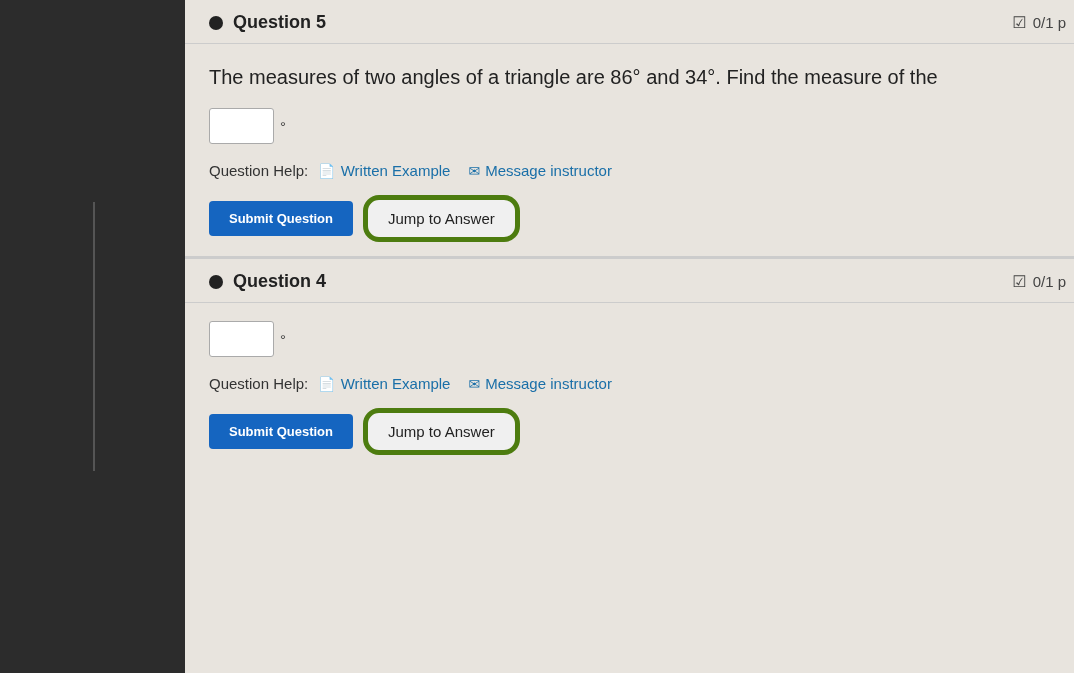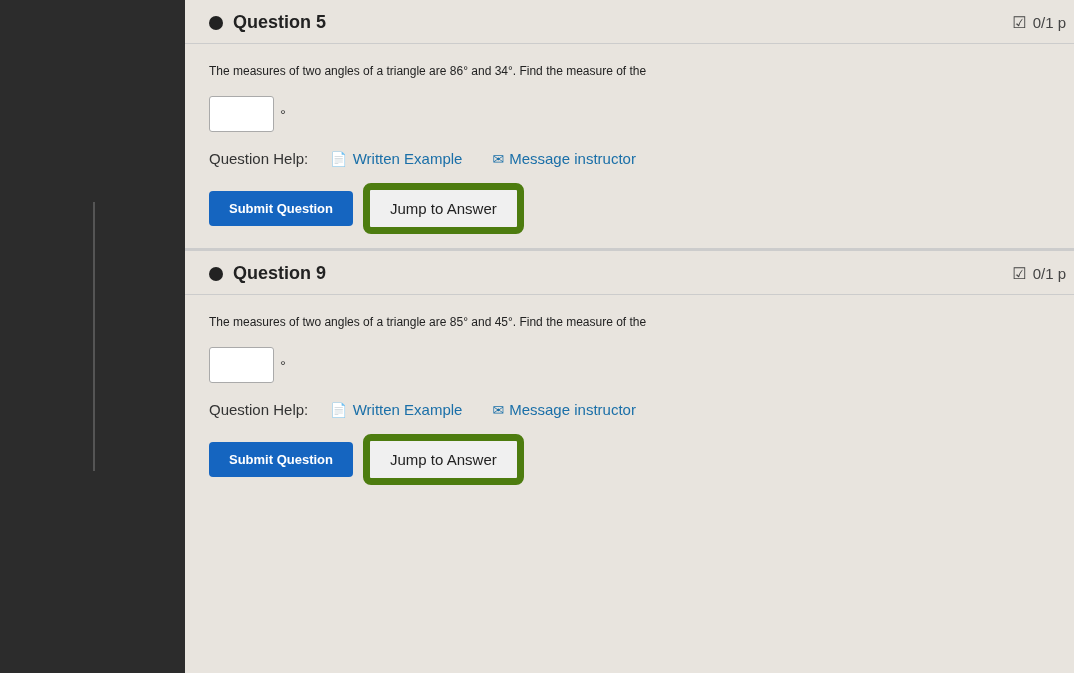--- a/index.html
+++ b/index.html
@@ -74,21 +74,21 @@
       gap: 6px;
       font-size: 15px;
       color: #444;
     }
 
     .question-body {
       padding: 18px 24px 14px 24px;
     }
 
     .question-text {
-      font-size: 12px;
+      font-size: 20px;
       color: #222;
       line-height: 1.5;
       margin-bottom: 16px;
     }
 
     .answer-box-row {
       display: flex;
       align-items: center;
       gap: 4px;
       margin-bottom: 18px;
@@ -107,21 +107,21 @@
 
     .degree-symbol {
       font-size: 15px;
       color: #444;
       margin-left: 2px;
     }
 
     .help-row {
       display: flex;
       align-items: center;
-      gap: 12px;
+      gap: 0;
       margin-bottom: 16px;
       font-size: 15px;
       color: #333;
     }
 
     .help-label {
       margin-right: 10px;
     }
 
     .help-link {
@@ -156,22 +156,22 @@
       border-radius: 4px;
       padding: 10px 20px;
       font-size: 13px;
       font-weight: 600;
       cursor: pointer;
     }
 
     .btn-jump {
       background: #f0f0f0;
       color: #222;
-      border: 7px solid #4d7c0f;
-      border-radius: 8px;
+      border: 5px solid #4d7c0f;
+      border-radius: 16px;
       padding: 10px 20px;
       font-size: 15px;
       cursor: pointer;
     }
 
     .divider {
       height: 1px;
       background: #ccc;
       margin: 0;
     }
@@ -228,30 +228,29 @@
       </div>
     </div>
   </div>
 
   <div class="divider"></div>
 
   <div class="question-section q6-section">
     <div class="question-header">
       <div class="question-title">
         <span class="question-dot"></span>
-        <span>Question 9</span>
+        <span>Question 4</span>
       </div>
       <div class="score-badge">
         <span style="font-size:16px;">☑</span>
         <span>0/1 p</span>
       </div>
     </div>
 
     <div class="question-body">
-      <p class="question-text">The measures of two angles of a triangle are 85° and 45°. Find the measure of the</p>
 
       <div class="answer-box-row">
         <input class="answer-input" type="text" placeholder="" style="">
         <span class="degree-symbol">°</span>
       </div>
 
       <div class="help-row">
         <span class="help-label">Question Help:</span>
         <a class="help-link">
           <span class="doc-icon">📄</span>

